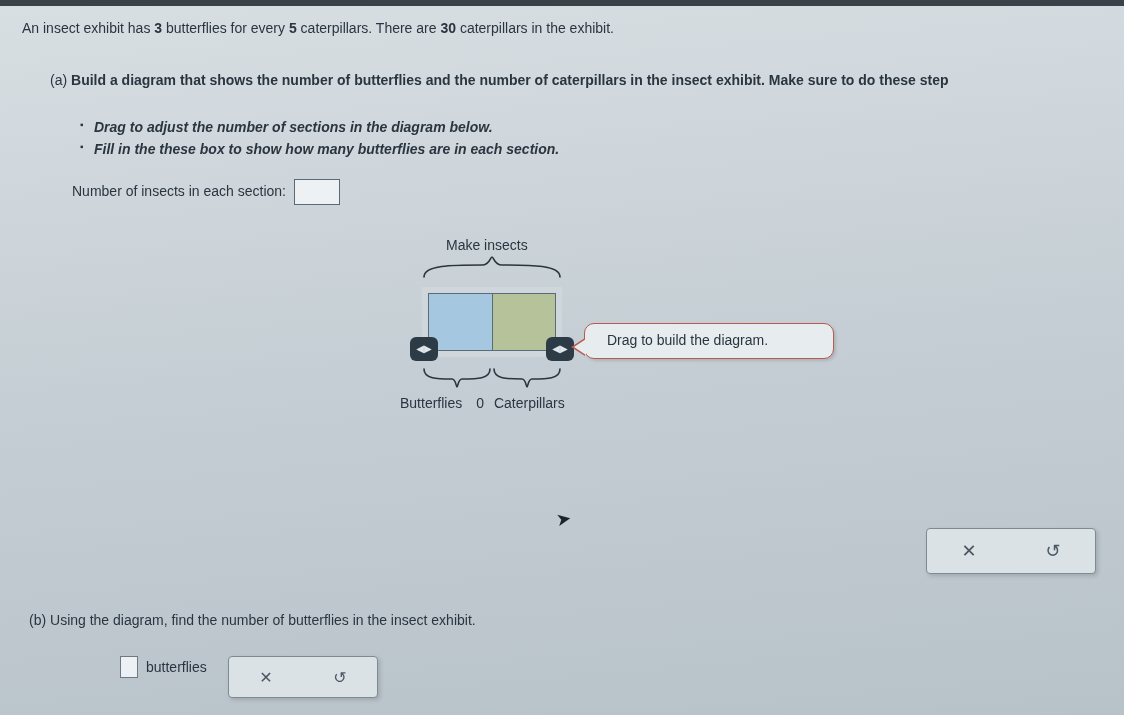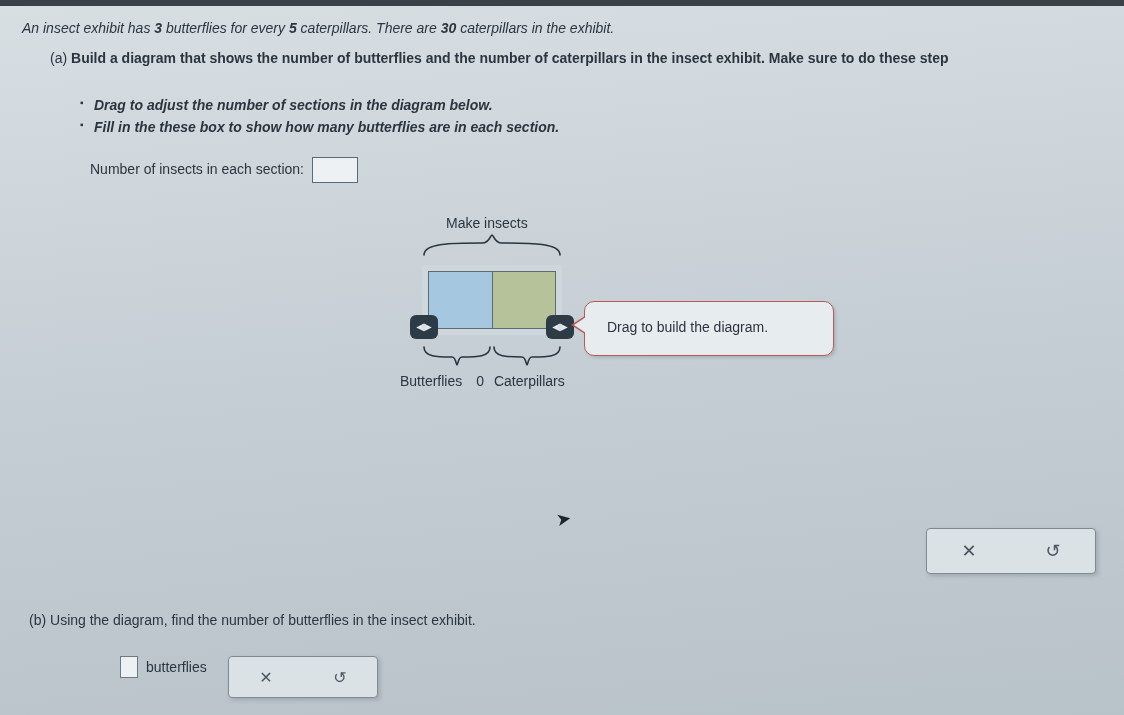--- a/index.html
+++ b/index.html
@@ -13,26 +13,26 @@
     position: relative;
     overflow: hidden;
     padding: 18px 0 0 22px;
   }
   .topbar {
     position:absolute; top:0; left:0; right:0; height:6px;
     background:#3a4148;
   }
   .problem { line-height: 1.55; }
   .bold    { font-weight: 700; }
-  .intro   { margin-bottom: 8px; font-style: italic; }
+  .intro   { margin-bottom: 30px; }
   .part-a  { margin-left: 28px; margin-bottom: 26px; }
   .bullets { margin: 6px 0 18px 58px; }
   .bullets li { list-style: none; position: relative; padding-left: 14px; font-style: italic; }
   .bullets li::before { content:"▪"; position:absolute; left:0; top:0; font-size:10px; color:#2a3540;}
-  .num-row { margin-left: 68px; display:flex; align-items:center; gap:8px; margin-bottom:30px;}
+  .num-row { margin-left: 50px; display:flex; align-items:center; gap:8px; margin-bottom:30px;}
   .small-input {
     width:46px; height:26px; border:1px solid #5b6a77; background:#eef1f3;
   }
   .diagram-zone { position:relative; width:680px; margin-left:300px; height:250px;}
   .total-label { position:absolute; left:124px; top:0; font-size:14px;}
   .brace-top { position:absolute; left:100px; top:20px; width:140px; height:24px; }
   .bar-wrap  { position:absolute; left:100px; top:52px; width:140px; height:70px;
                background:#cfd7dc; display:flex; padding:6px;}
   .bar-left  { flex:1; background:#a6c7e0; border:1px solid #5b6a77;}
   .bar-right { flex:1; background:#b6c39a; border:1px solid #5b6a77; border-left:none;}
@@ -41,21 +41,21 @@
     display:flex; align-items:center; justify-content:center; color:#dfe7ec; font-size:10px;
     cursor:grab; top:102px;
   }
   .handle.left  { left:88px;}
   .handle.right { left:224px;}
   .brace-bot-l { position:absolute; left:100px; top:132px; width:70px; height:22px;}
   .brace-bot-r { position:absolute; left:170px; top:132px; width:70px; height:22px;}
   .bot-labels  { position:absolute; left:78px; top:158px; font-size:14px; white-space:nowrap;}
   .zero        { display:inline-block; width:20px; text-align:center;}
   .callout {
-    position:absolute; left:262px; top:88px; width:250px; height:55px;
+    position:absolute; left:262px; top:88px; width:250px; height:36px;
     border:1.5px solid #b85a52; border-radius:10px; background:#e7ecef;
     display:flex; align-items:center; padding-left:22px; font-size:14px;
     box-shadow: 2px 2px 3px rgba(0,0,0,.12);
   }
   .callout::before{
     content:""; position:absolute; left:-14px; top:14px; width:0;height:0;
     border-top:9px solid transparent; border-bottom:9px solid transparent;
     border-right:14px solid #b85a52;
   }
   .callout::after{

